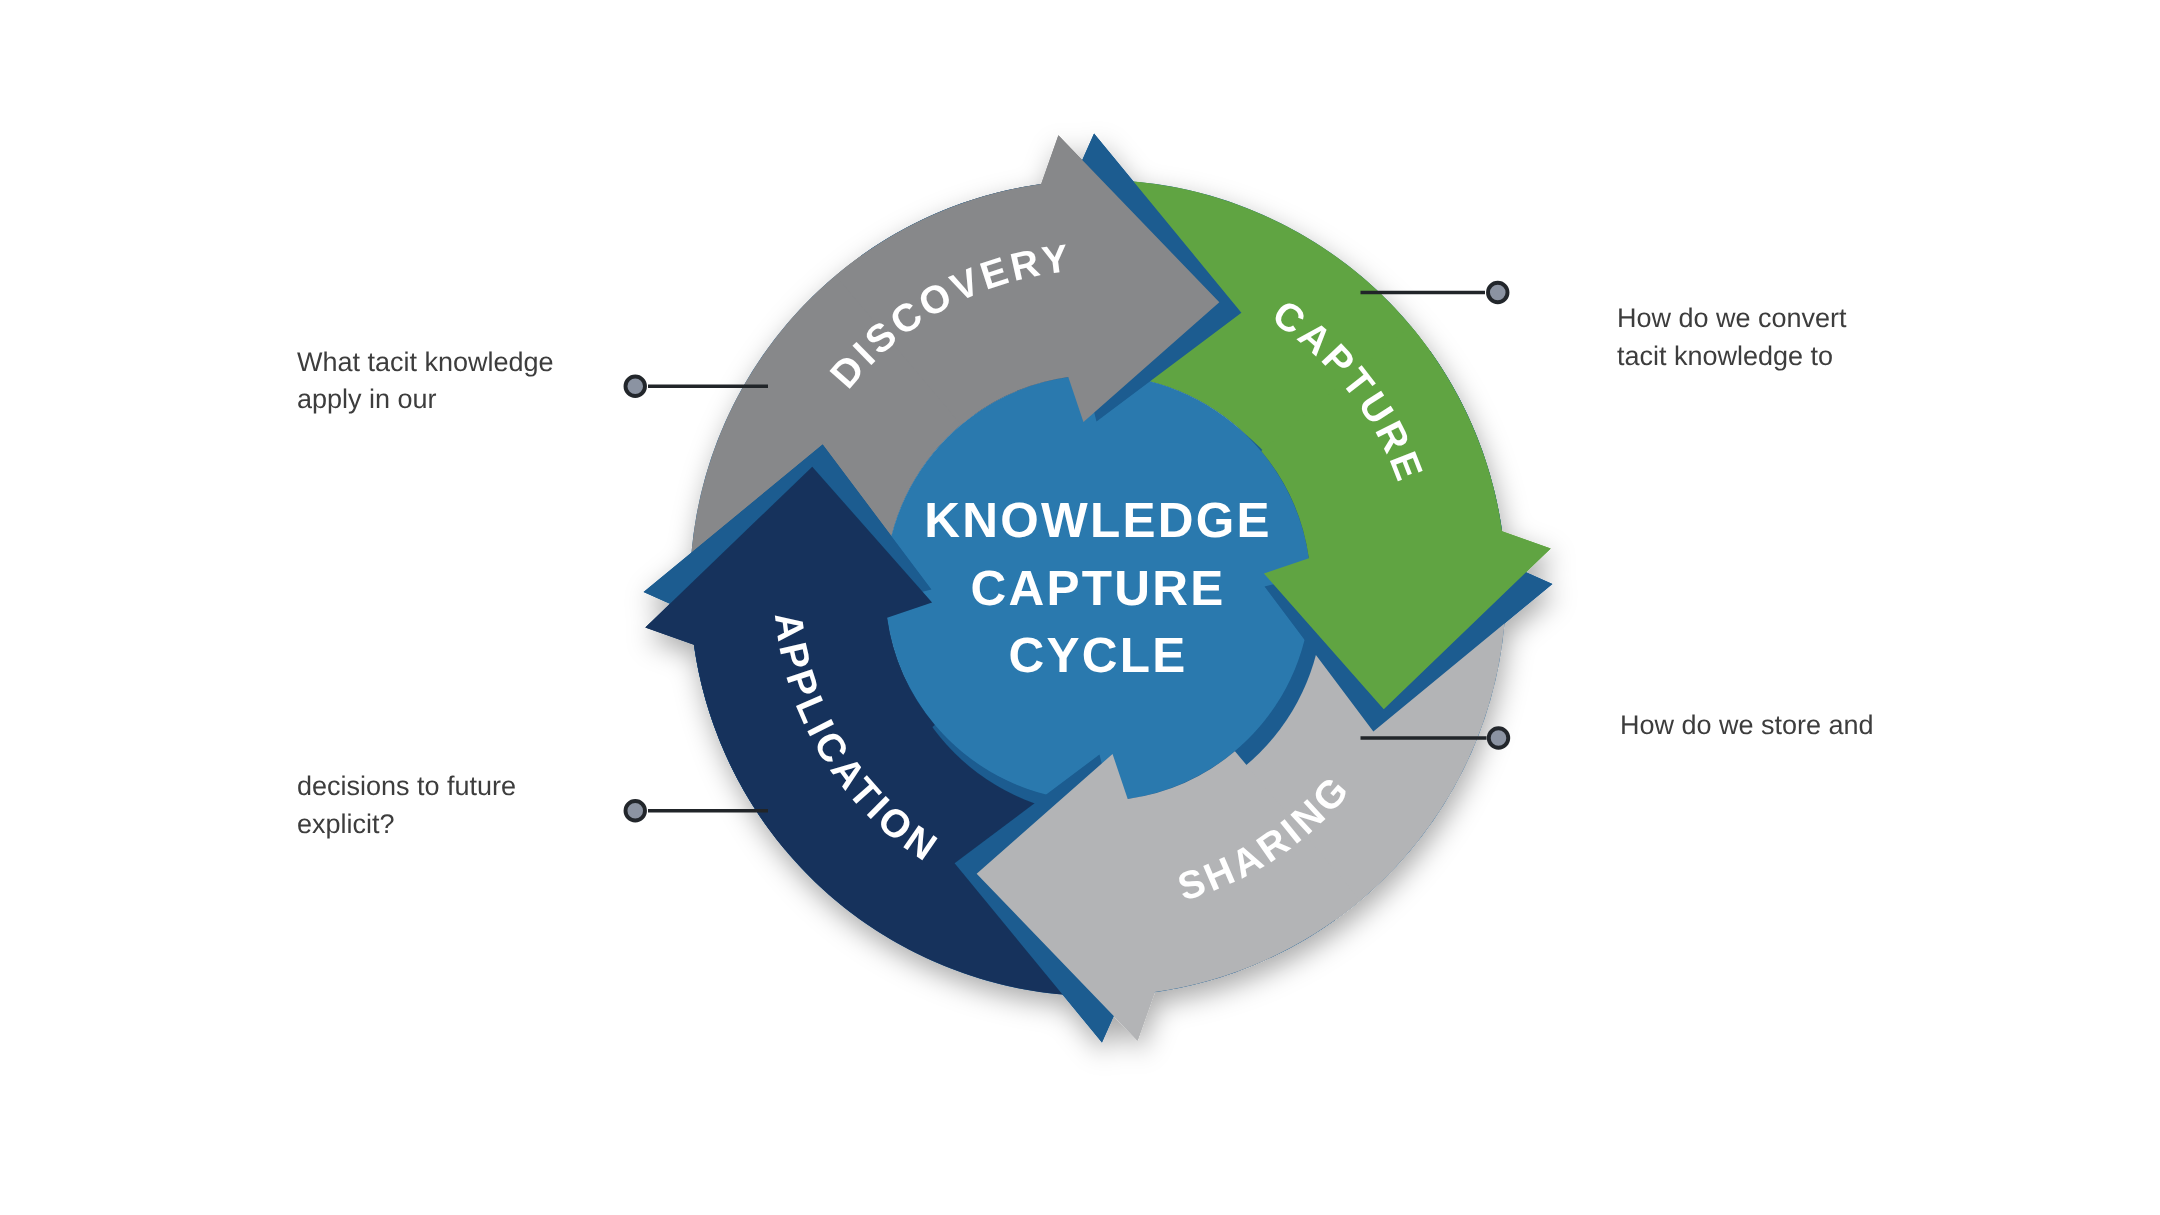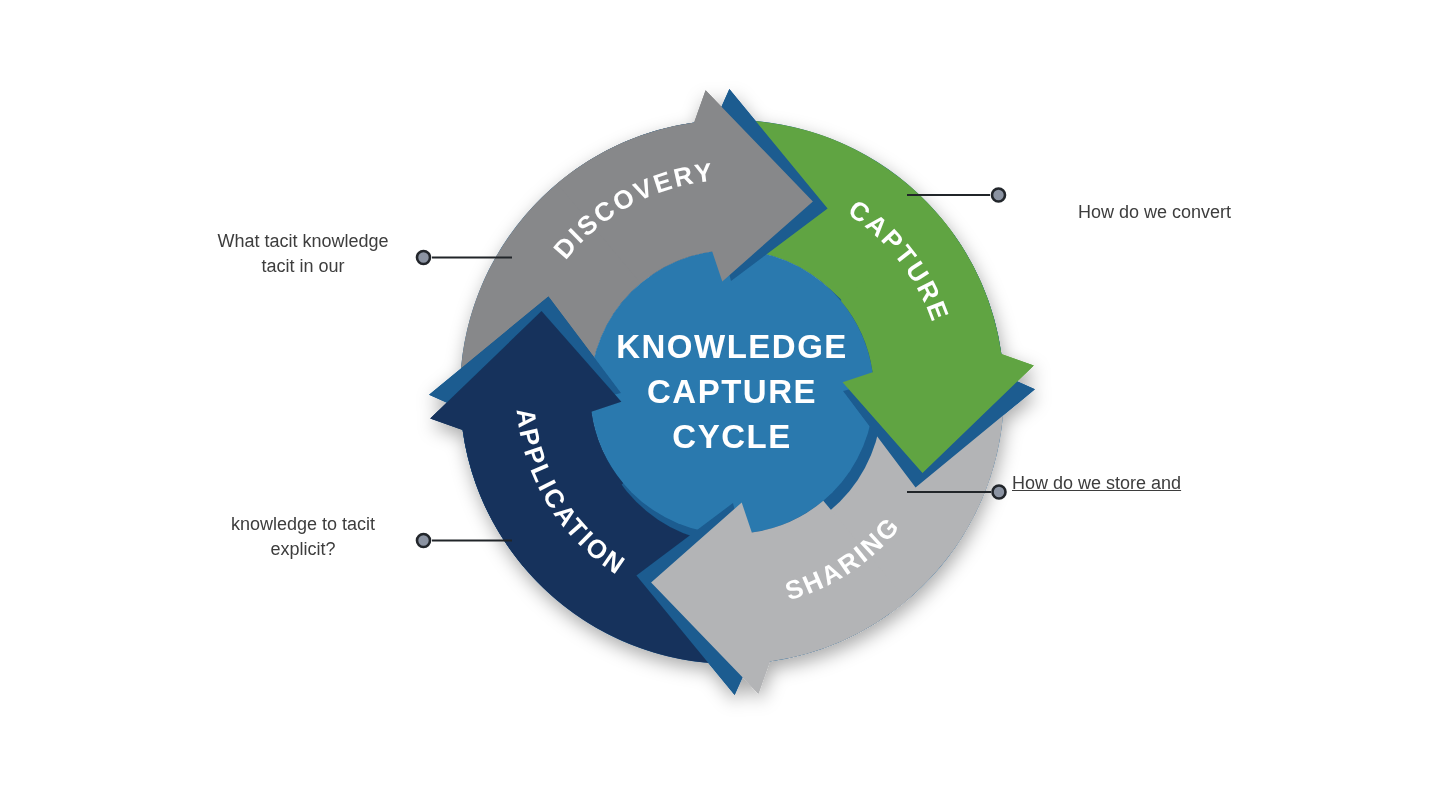--- a/index.html
+++ b/index.html
@@ -37,28 +37,28 @@
     letter-spacing: 1.5px;
   }
   .callout {
     position: absolute;
     color: #3d3d3d;
     font-size: 18px;
     line-height: 25px;
     font-weight: 400;
   }
   .callout.left {
-    text-align: center;
+    text-align: left;
   }
   .callout.right {
     text-align: left;
   }
   .co-lt { left: 198px; top: 229px; width: 210px; }
   .co-rt { left: 1078px; top: 180px; width: 230px; margin-top: 20px; }
-  .co-rb { left: 1012px; top: 471px; width: 235px; text-decoration: underline; }
+  .co-rb { left: 1080px; top: 471px; width: 235px; }
   .co-lb { left: 198px; top: 512px; width: 210px; }
 </style>
 </head>
 <body>
 
 <div class="stage">
 
   <svg class="diagram-svg" viewBox="0 0 1440 810">
     <defs>
       <filter id="softshadow" x="-15%" y="-15%" width="130%" height="130%">
@@ -125,29 +125,30 @@
     <circle cx="998.5" cy="195" r="6.5" stroke-width="2.6" fill="#8b93a2"></circle>
     <circle cx="998.5" cy="195" r="6.5" fill="none" stroke-width="2.6" stroke="#22262b"></circle>
     <circle cx="999" cy="492" r="6.5" stroke-width="2.6" fill="#8b93a2"></circle>
     <circle cx="999" cy="492" r="6.5" fill="none" stroke-width="2.6" stroke="#22262b"></circle>
     <circle cx="423.5" cy="540.5" r="6.5" stroke-width="2.6" fill="#8b93a2"></circle>
     <circle cx="423.5" cy="540.5" r="6.5" fill="none" stroke-width="2.6" stroke="#22262b"></circle>
   </svg>
 
   <div class="callout left co-lt">
     <div>What tacit knowledge</div>
-    <div>tacit in our</div>
+    <div>apply in our</div>
   </div>
 
   <div class="callout right co-rt">
     <div>How do we convert</div>
+    <div>tacit knowledge to</div>
   </div>
 
   <div class="callout right co-rb">
     <div>How do we store and</div>
   </div>
 
   <div class="callout left co-lb">
-    <div>knowledge to tacit</div>
+    <div>decisions to future</div>
     <div>explicit?</div>
   </div>
 
 </div>
 
 </body></html>

